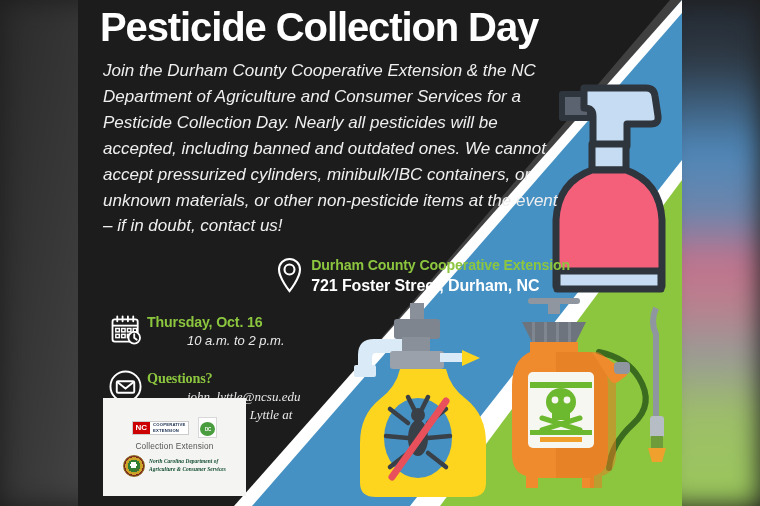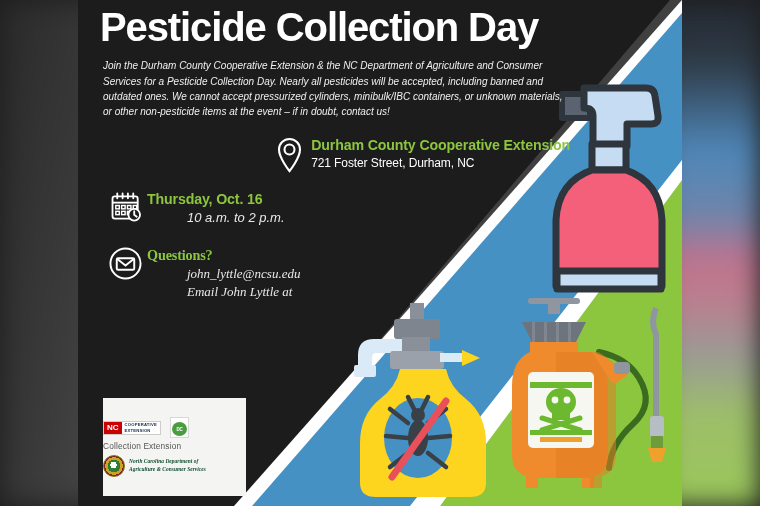--- a/index.html
+++ b/index.html
@@ -31,37 +31,37 @@
   .stripe-main{position:absolute;inset:0;background:#ffffff;
     clip-path:polygon(604px 0,604px 13px,174px 506px,156px 506px);}
   
   .stripe-bg{position:absolute;inset:0;background:#ffffff;
     clip-path:polygon(604px 160px,604px 180px,362px 506px,332px 506px);}
 
   
   .tcol{position:absolute;left:22px;top:0;width:470px;z-index:40;}
   .title{margin:6px 0 0 0;font-size:40px;font-weight:bold;color:#fff;
     letter-spacing:-1.1px;line-height:1.06;white-space:nowrap;}
-  .blurb{margin:10px 0 0 3px;width:460px;font-size:10px;line-height:1.52;
+  .blurb{margin:10px 0 0 3px;width:460px;font-size:17px;line-height:1.52;
     font-style:italic;color:#efefef;font-weight:500;}
 
   .row{display:flex;align-items:flex-start;margin-left:3px;}
   .row.loc{margin-top:16px;justify-content:flex-end;}
   .row.date{margin-top:16px;}
   .row.q{margin-top:18px;font-family:Liberation Serif, serif;}
   .ic{width:44px;flex:0 0 44px;display:flex;justify-content:center;padding-top:2px;}
   .rtx{padding-top:1px;}
   .hl{color:#8cc63f;font-size:14.2px;font-weight:bold;letter-spacing:-.15px;line-height:1.3;}
-  .sub{color:#fff;font-size:12px;font-weight:normal;letter-spacing:-.1px;line-height:1.35;}
+  .sub{color:#fff;font-size:16px;font-weight:bold;letter-spacing:-.1px;line-height:1.35;}
   .subi{color:#e9e9e9;font-size:13px;font-style:italic;line-height:1.42;font-weight:500;margin-left:40px;}
 
   
   .logos{position:absolute;left:25px;top:398px;width:143px;height:98px;background:#f4f4f2;
     z-index:45;padding:0;box-sizing:border-box;display:flex;flex-direction:column;
-    justify-content:center;gap:3px;}
+    align-items:center;justify-content:center;gap:3px;}
   .logorow{display:flex;align-items:center;gap:9px;}
   .nclogo{display:flex;align-items:stretch;height:12px;border:.5px solid #ccc;}
   .nclogo .nc{background:#cc0000;color:#fff;font-size:8px;font-weight:bold;
     padding:0 3px;display:flex;align-items:center;}
   .nclogo .ce{background:#fff;color:#13294b;font-size:4.2px;font-weight:bold;
     padding:0 3px;display:flex;flex-direction:column;justify-content:center;line-height:1.25;letter-spacing:.2px;}
   .shield{width:19px;height:21px;background:#fff;border:.5px solid #d8d8d8;
     display:flex;align-items:flex-end;justify-content:center;padding-bottom:1px;box-sizing:border-box;}
   .shieldin{width:15px;height:14px;background:#4a9d3f;border-radius:50%;
     display:flex;align-items:center;justify-content:center;}

